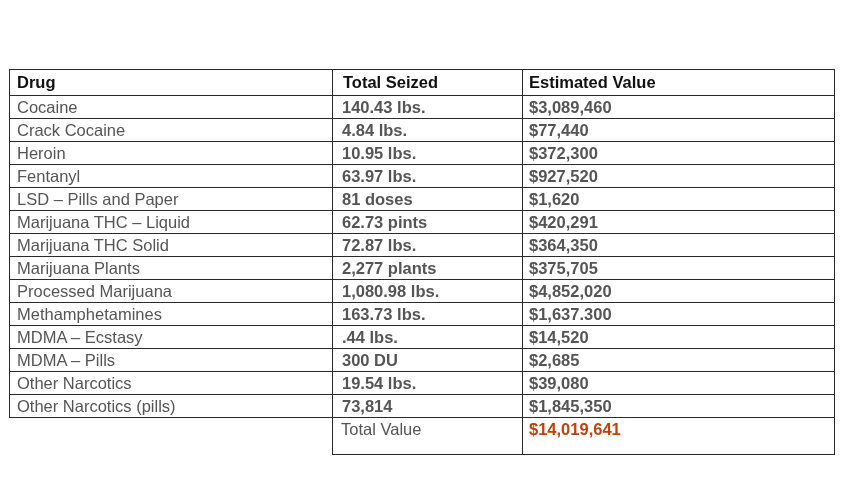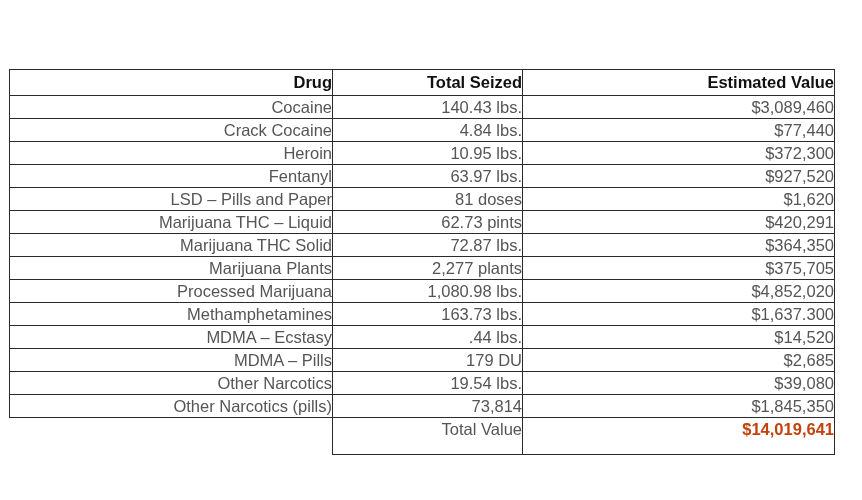--- a/index.html
+++ b/index.html
@@ -21,37 +21,37 @@
       border-collapse: collapse;
       table-layout: fixed;
     }
     .seizure-table td, .seizure-table th {
       border: 1.5px solid #2a2a2a;
       padding: 0 0 0 7px;
       height: 22px;
       line-height: 22px;
       font-size: 16.5px;
       color: #555555;
-      text-align: right;
+      text-align: left;
       vertical-align: top;
       white-space: nowrap;
       overflow: hidden;
     }
     .seizure-table th {
       color: #111111;
       font-weight: bold;
       height: 23px;
       line-height: 25px;
     }
     .col-drug { width: 323px; }
     .col-seized { width: 190px; }
     .col-value { width: 312px; }
-    .seizure-table td.seized-cell { padding-left: 20px; }
+    .seizure-table td.seized-cell { padding-left: 9px; font-weight: bold; }
     .seizure-table th.seized-head { padding-left: 10px; }
-    .seizure-table td.value-cell { padding-left: 6px; }
+    .seizure-table td.value-cell { padding-left: 6px; font-weight: bold; }
     .seizure-table th.value-head { padding-left: 6px; }
 
     .seizure-table tr.total-row td.blank-cell {
       border-left: none;
       border-bottom: none;
     }
     .seizure-table tr.total-row td {
       height: 36px;
       margin-top: 40px;
     }
@@ -131,21 +131,21 @@
       <td class="seized-cell">163.73 lbs.</td>
       <td class="value-cell">$1,637.300</td>
     </tr>
     <tr>
       <td>MDMA – Ecstasy</td>
       <td class="seized-cell">.44 lbs.</td>
       <td class="value-cell">$14,520</td>
     </tr>
     <tr>
       <td>MDMA – Pills</td>
-      <td class="seized-cell">179 DU</td>
+      <td class="seized-cell">300 DU</td>
       <td class="value-cell">$2,685</td>
     </tr>
     <tr>
       <td>Other Narcotics</td>
       <td class="seized-cell">19.54 lbs.</td>
       <td class="value-cell">$39,080</td>
     </tr>
     <tr>
       <td>Other Narcotics (pills)</td>
       <td class="seized-cell">73,814</td>

